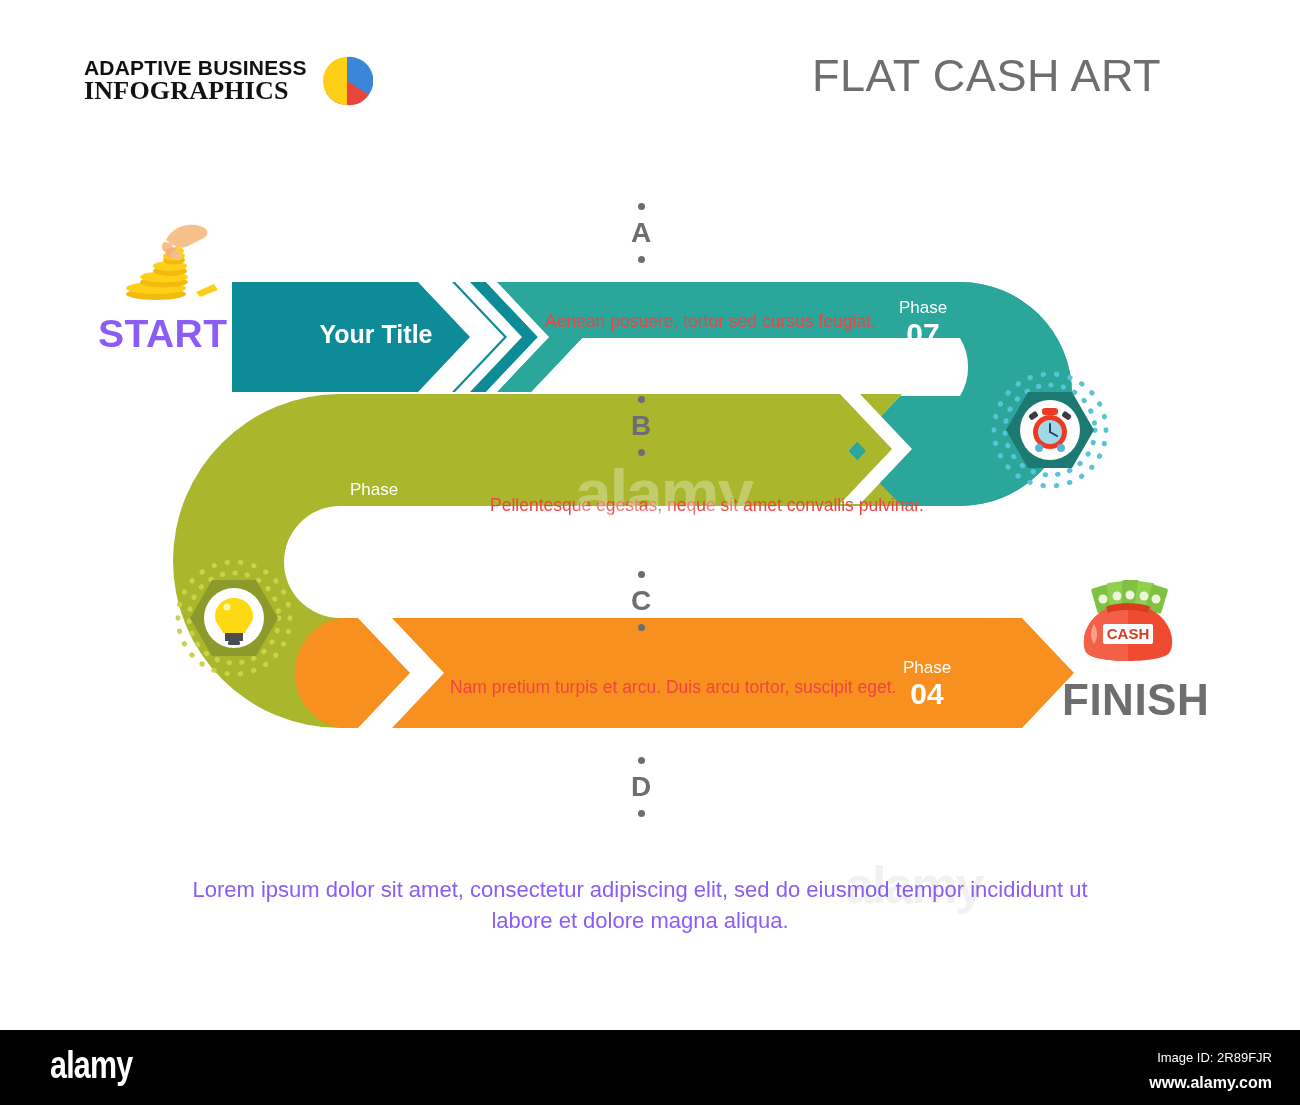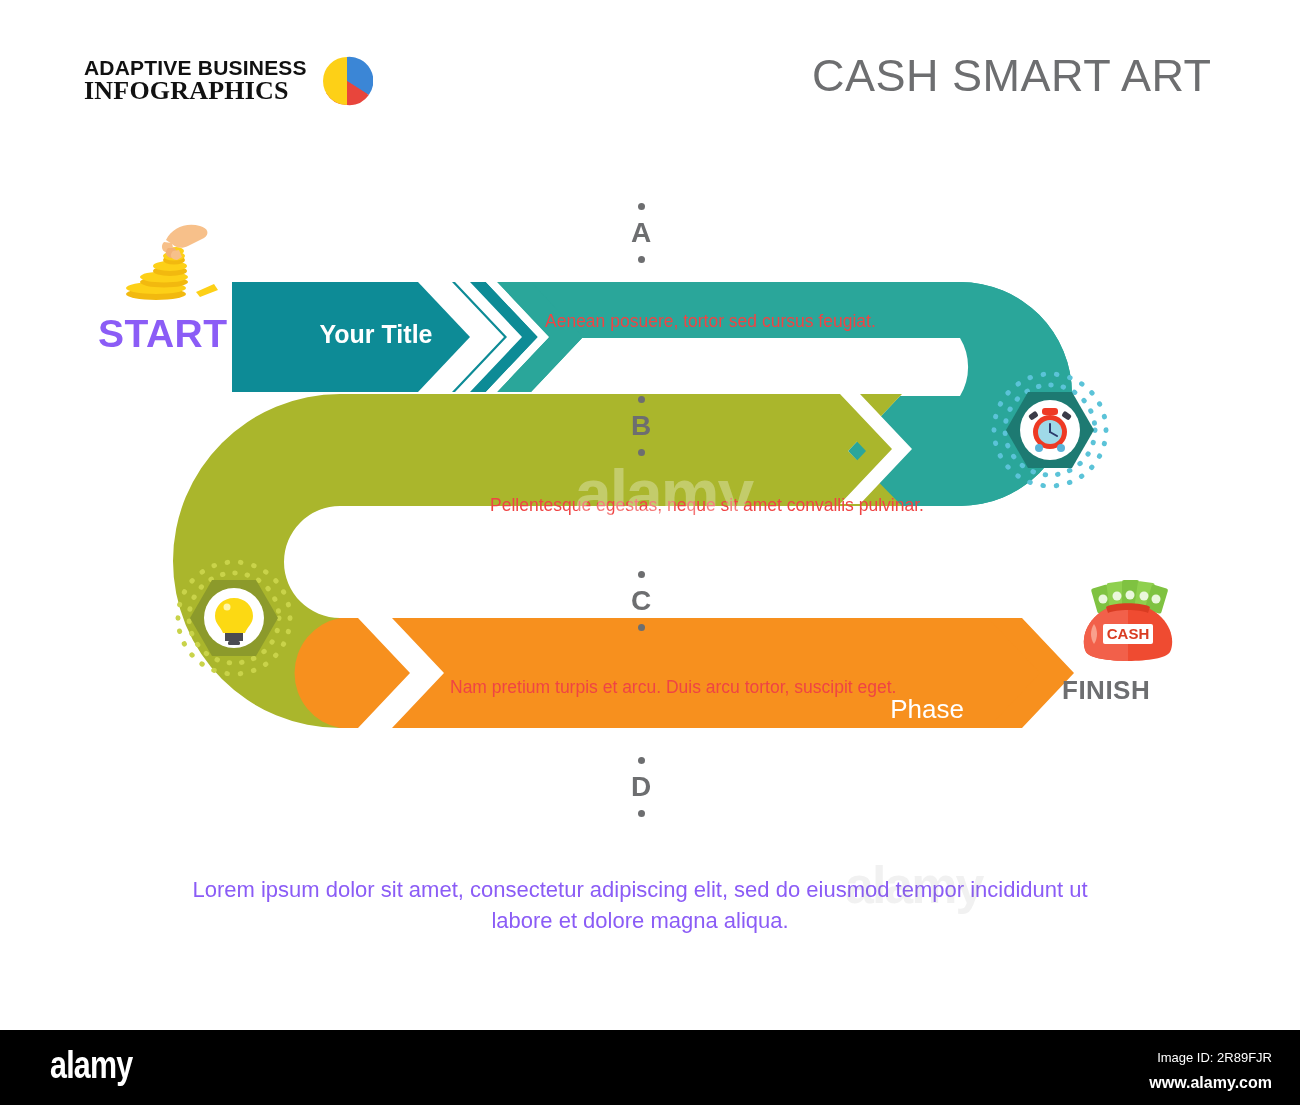--- a/index.html
+++ b/index.html
@@ -25,31 +25,31 @@
     white-space:nowrap;
   }
 
   
   .diagram { position:absolute; left:0; top:0; width:1300px; height:1030px; }
   .diagram svg { position:absolute; left:0; top:0; }
 
   .lbl { position:absolute; white-space:nowrap; }
 
   .start-label { left:98px; top:312px; font-size:39px; font-weight:bold; color:#8b5cf6; letter-spacing:.5px; }
-  .finish-label { left:1062px; top:675px; font-size:26px; font-weight:bold; color:#6d6e70; letter-spacing:.5px; }
+  .finish-label { left:1062px; top:675px; font-size:44px; font-weight:bold; color:#6d6e70; letter-spacing:.5px; }
 
   .your-title { left:296px; top:320px; width:160px; text-align:center; font-size:25px; font-weight:bold; color:#fff; }
 
   .body-txt { color:#ef4444; font-size:17.5px; line-height:1.35; text-align:center; }
   .t1 { left:545px; top:310px; width:330px; }
   .t2 { left:490px; top:494px; width:330px; }
   .t3 { left:450px; top:676px; width:360px; }
 
   .phase { text-align:center; color:#fff; }
-  .phase .w { font-size:26px; font-weight:400; display:block; line-height:1.08;margin-top:36px; }
+  .phase .w { font-size:17px; font-weight:400; display:block; line-height:1.08; }
   .phase .n { font-size:30px; font-weight:bold; display:block; line-height:1.12; }
   .p1 { left:876px; top:299px; width:94px; }
   .p2 { left:327px; top:481px; width:94px; }
   .p3 { left:880px; top:659px; width:94px; }
 
   .marker { position:absolute; width:40px; text-align:center; color:#6d6e70; font-size:28px; font-weight:bold; }
   .m-dot { width:7px; height:7px; border-radius:50%; background:#6d6e70; margin:0 auto; }
   .m-dot.top { margin-bottom:7px; }
   .m-dot.bot { margin-top:7px; }
 
@@ -87,21 +87,21 @@
         <path d="M26 26 L26 2 A24 24 0 0 1 46.8 38 Z" fill="#3b86d6"></path>
         <path d="M26 26 L46.8 38 A24 24 0 0 1 5.2 38 Z" fill="#e8453c" transform="rotate(0 26 26)"></path>
         <path d="M26 26 L46.8 38 A24 24 0 0 1 26 50 Z" fill="#e8453c"></path>
         <path d="M26 26 L26 50 A24 24 0 0 1 26 2 Z" fill="#fdd017"></path>
         <path d="M26 26 L26 2 A24 24 0 0 1 47.8 40 Z" fill="#3b86d6"></path>
         <path d="M26 26 L47.8 40 A24 24 0 0 1 26 50 Z" fill="#e8453c"></path>
       </svg>
     </div>
   </div>
 
-  <div class="flat-title">CASH SMART ART</div>
+  <div class="flat-title">FLAT CASH ART</div>
 
   <div class="diagram">
 
     <svg width="1300" height="1030">
       <defs>
         <clipPath id="clipAll">
             <rect x="0" y="0" width="1300" height="1030"></rect>
           </clipPath>
       </defs>
 

